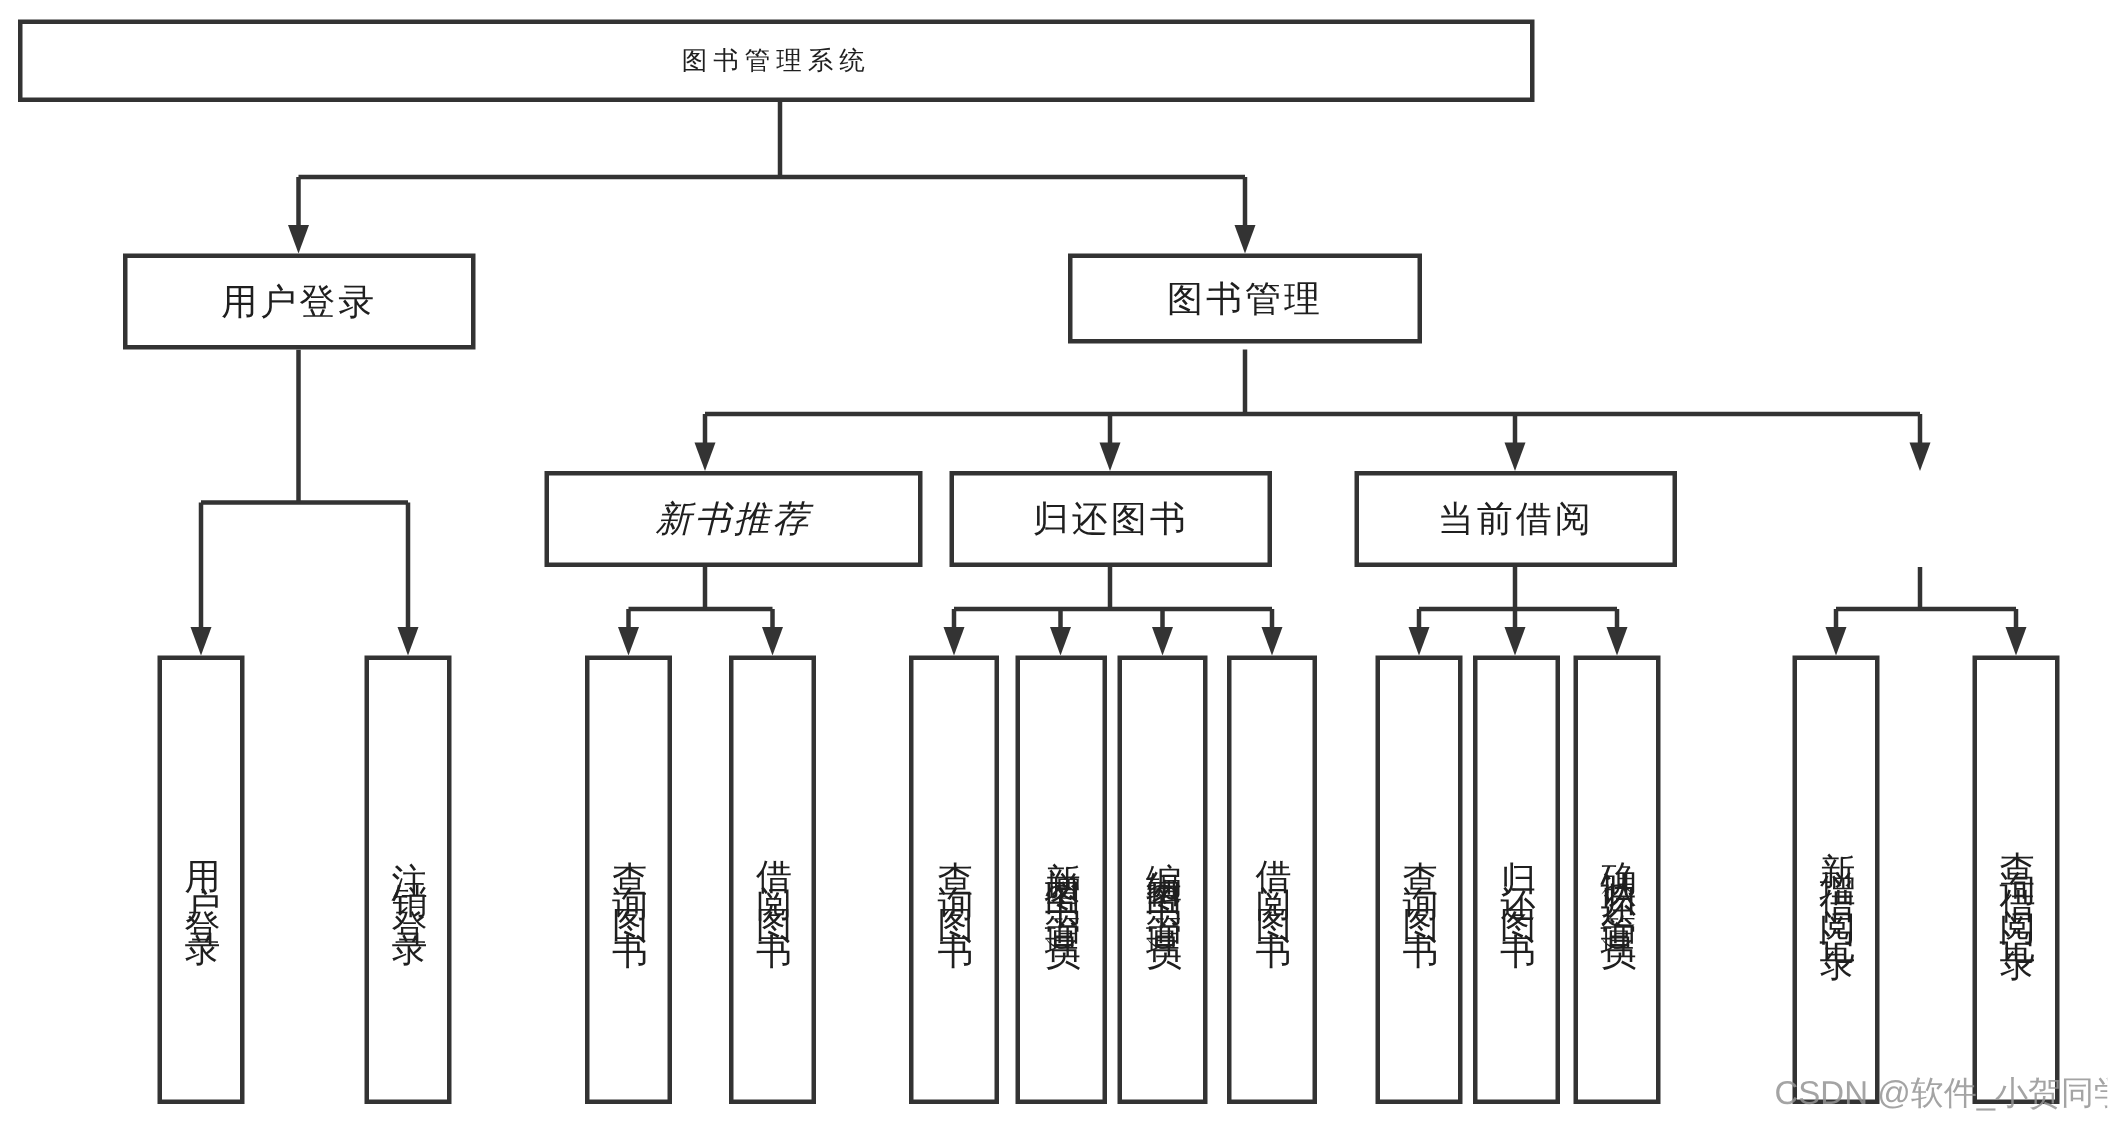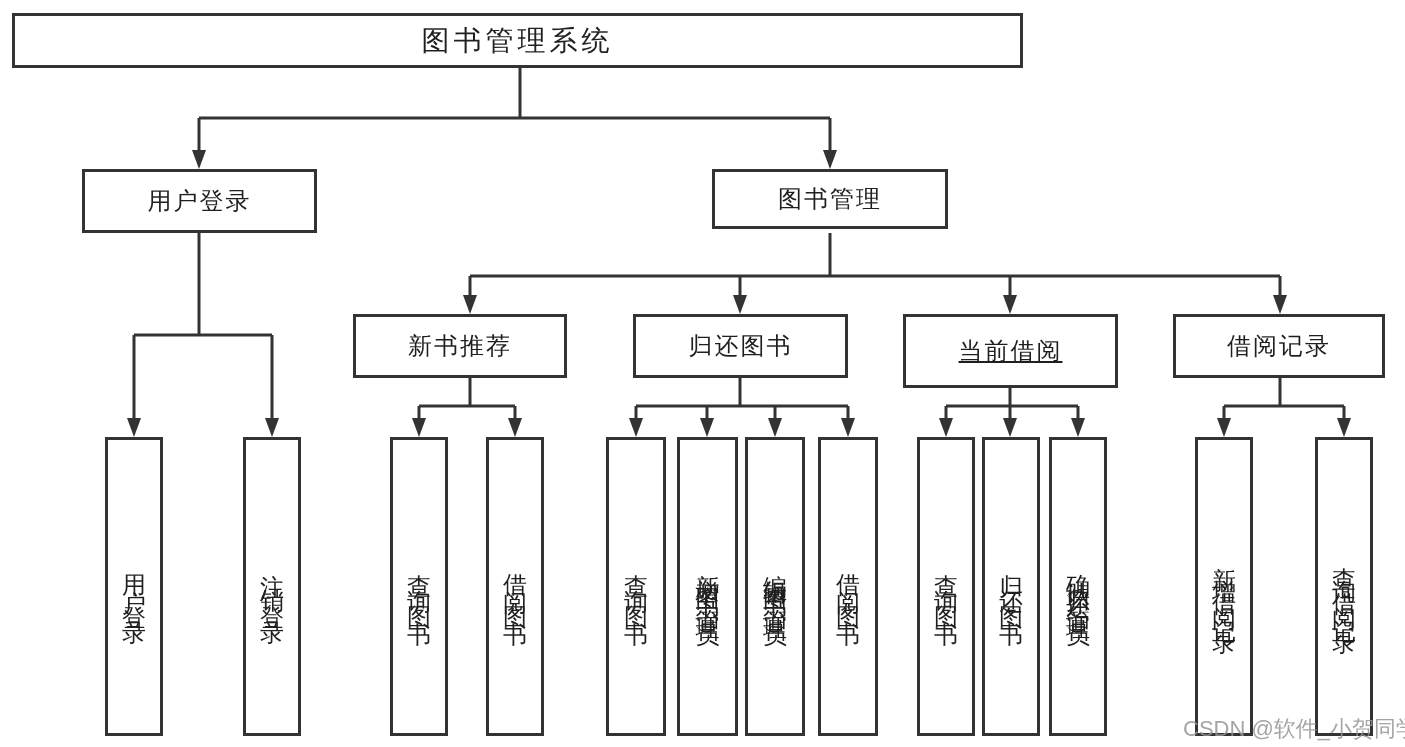--- a/index.html
+++ b/index.html
@@ -30,21 +30,21 @@
     display: flex;
     align-items: center;
     justify-content: center;
     text-align: center;
   }
   .h-box {
     font-size: 24px;
     letter-spacing: 2px;
   }
   .root-box {
-    font-size: 28px;
+    font-size: 17px;
     letter-spacing: 4px;
   }
   .v-box {
     writing-mode: vertical-rl;
     text-orientation: mixed;
     font-size: 24px;
     line-height: 1;
   }
   .ls4 { letter-spacing: 16px; }
   .ls6 { letter-spacing: 13px; }
@@ -137,31 +137,28 @@
     <span>图书管理系统</span>
   </div>
 
   <div class="box h-box" style="left:82px; top:169px; width:235px; height:64px;">
     <span>用户登录</span>
   </div>
   <div class="box h-box" style="left:712px; top:169px; width:236px; height:60px;">
     <span>图书管理</span>
   </div>
 
-  <div class="box h-box" style="left:353px; top:314px; width:214px; height:64px;">
+  <div class="box h-box" style="left:363px; top:314px; width:252px; height:64px;font-style:italic;">
     <span>新书推荐</span>
   </div>
   <div class="box h-box" style="left:633px; top:314px; width:215px; height:64px;">
     <span>归还图书</span>
   </div>
-  <div class="box h-box" style="left:903px; top:314px; width:215px; height:74px;text-decoration:underline;">
+  <div class="box h-box" style="left:903px; top:314px; width:215px; height:64px;">
     <span>当前借阅</span>
-  </div>
-  <div class="box h-box" style="left:1173px; top:314px; width:212px; height:64px;">
-    <span>借阅记录</span>
   </div>
 
   <div class="box v-box ls4" style="left:105px; top:437px; width:58px; height:299px;">
     <span>用户登录</span>
   </div>
   <div class="box v-box ls4" style="left:243px; top:437px; width:58px; height:299px;">
     <span>注销登录</span>
   </div>
 
   <div class="box v-box ls4" style="left:390px; top:437px; width:58px; height:299px;">

